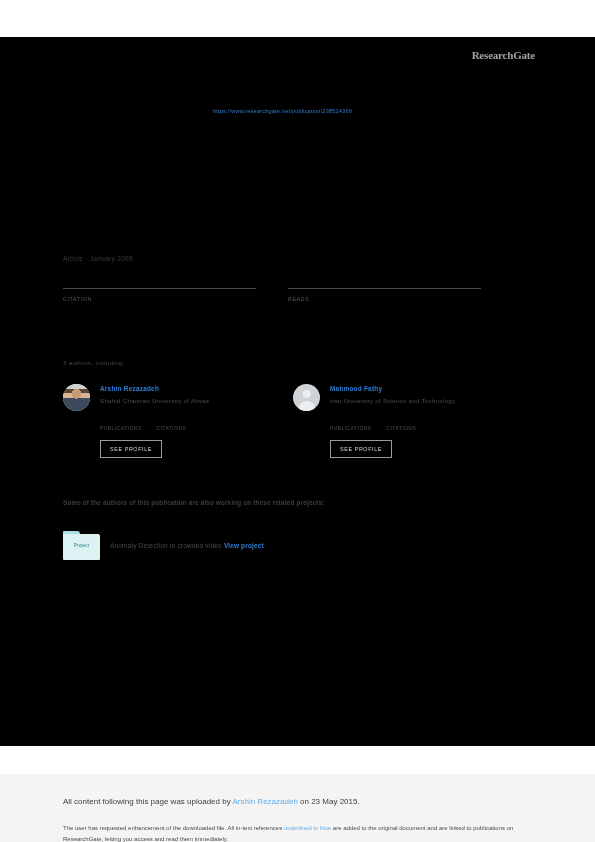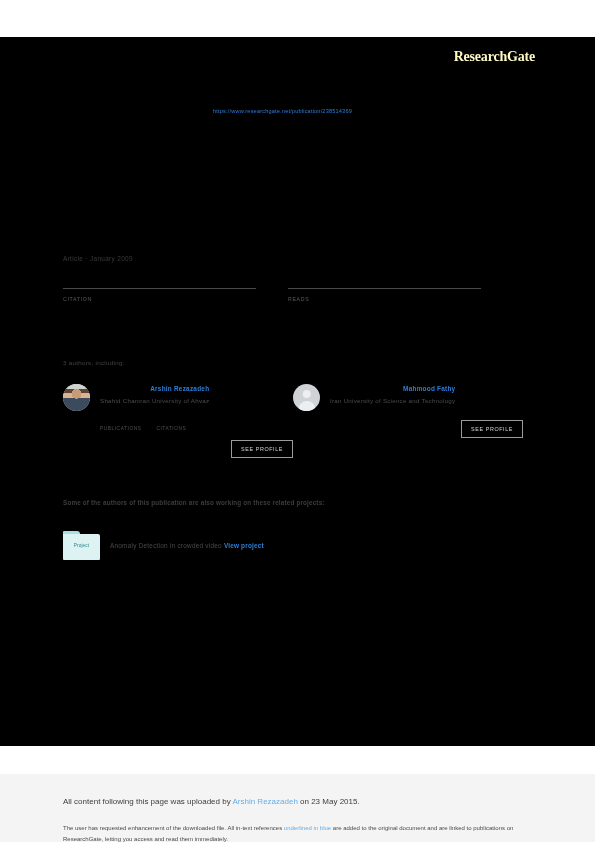--- a/index.html
+++ b/index.html
@@ -35,23 +35,23 @@
     background: #000000;
   }
 
   
   .rg-logo {
     position: absolute;
     right: 60px;
     top: 12px;
     font-family: "Liberation Serif", serif;
     font-weight: bold;
-    font-size: 14px;
+    font-size: 11px;
     letter-spacing: -0.2px;
-    color: #fef9c3;
+    color: #a3a3a3;
     white-space: nowrap;
   }
 
   
   .rg-url {
     position: absolute;
     left: 0;
     top: 71px;
     width: 595px;
     text-align: center;
@@ -127,21 +127,20 @@
     letter-spacing: 0.3px;
     color: #454545;
     white-space: nowrap;
   }
   .authors-row {
     position: absolute;
     left: 63px;
     top: 347px;
     width: 460px;
     display: flex;
-    text-align: right;
   }
   .author-card {
     width: 237px;
     position: relative;
   }
   .author-head {
     display: flex;
     align-items: flex-start;
   }
   .avatar {
@@ -389,20 +388,30 @@
       <div class="author-head">
         <div class="avatar generic">
           <div class="person-head"></div>
           <div class="person-body"></div>
         </div>
         <div class="author-text">
           <div class="author-name">Mahmood Fathy</div>
           <div class="author-affil">Iran University of Science and Technology</div>
         </div>
       </div>
+      <div class="author-stats">
+        <div class="stat">
+          <div class="stat-value">449</div>
+          <div class="stat-label">PUBLICATIONS</div>
+        </div>
+        <div class="stat">
+          <div class="stat-value">2,281</div>
+          <div class="stat-label">CITATIONS</div>
+        </div>
+      </div>
       <div class="see-profile">SEE PROFILE</div>
     </div>
 
   </div>
 
   <div class="projects-heading">Some of the authors of this publication are also working on these related projects:</div>
 
   <div class="project-row">
     <div class="project-thumb">
       <div class="folder-tab"></div>

